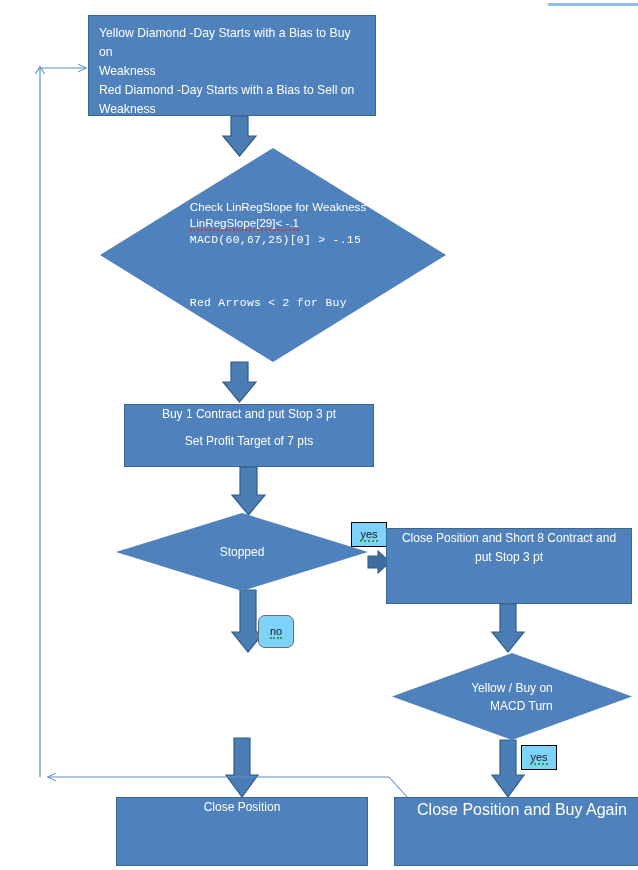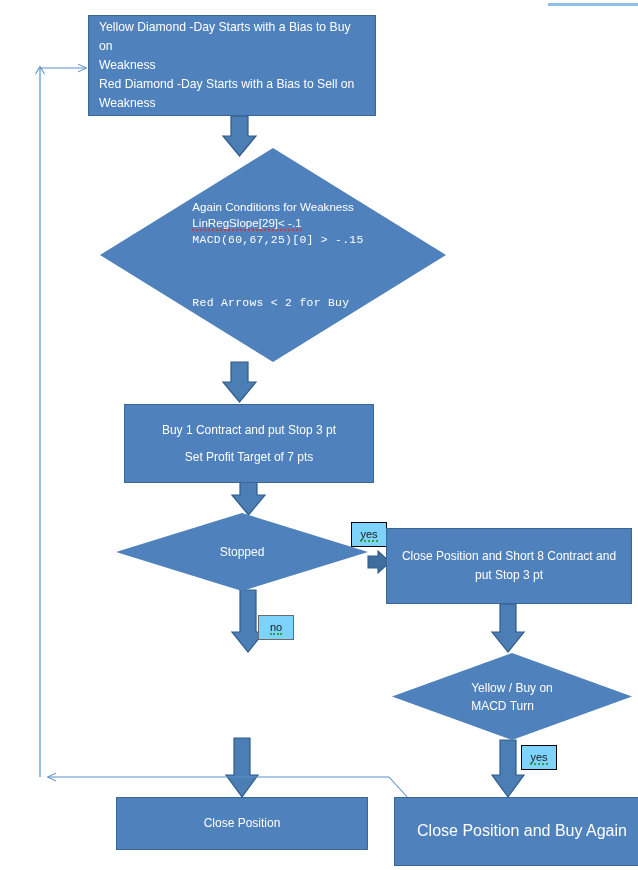--- a/index.html
+++ b/index.html
@@ -13,39 +13,39 @@
 
   
   .box{
     position:absolute;
     background:#4F81BD;
     border:1px solid #3A6896;
     box-sizing:border-box;
     color:#ffffff;
     display:flex;
     flex-direction:column;
-    justify-content:center;
+    justify-content:flex-start;
     text-align:center;
     line-height:1.55;
   }
   .box .ln{display:block;padding:0 10px;}
   .box.left-al{text-align:left;}
 
   
   .diamond{
     position:absolute;
     display:flex;align-items:center;justify-content:center;
   }
   .diamond .shape{
     position:absolute;left:0;top:0;width:100%;height:100%;
     background:#4F81BD;
     clip-path:polygon(50% 0%,100% 50%,50% 100%,0% 50%);
   }
   .diamond .dtext{
-    position:relative;z-index:2;color:#ffffff;text-align:left;line-height:1.5;
+    position:relative;z-index:2;color:#ffffff;text-align:right;line-height:1.5;
   }
   .diamond .dtext.code{text-align:left;line-height:1.45;}
 
   
   .chip{
     position:absolute;background:#7dd3fc;border:1px solid #000000;
     box-sizing:border-box;color:#1a1a1a;
     display:flex;align-items:center;justify-content:center;
     font-size:11px;
   }
@@ -130,43 +130,43 @@
     <span class="ln">Yellow Diamond -Day Starts with a Bias to Buy on</span>
     <span class="ln">Weakness</span>
     <span class="ln" style="height:9px;"></span>
     <span class="ln">Red Diamond -Day Starts with a Bias to Sell on</span>
     <span class="ln">Weakness</span>
   </div>
 
   <div class="diamond" style="left:100px;top:148px;width:346px;height:214px;">
     <div class="shape"></div>
     <div class="dtext code" style="font-size:11.6px;margin-left:10px;">
-      <div>Again  Conditions for Weakness</div>
+      <div>Check  LinRegSlope for Weakness</div>
       <div><span class="sq-red">LinRegSlope[29]&lt; -.1</span></div>
       <div class="mono" style="font-size:11.4px;letter-spacing:0.3px;">MACD(60,67,25)[0] &gt; -.15</div>
       <div class="mono" style="font-size:11.4px;letter-spacing:0.3px;margin-top:46px;">Red Arrows &lt; 2 for Buy</div>
     </div>
   </div>
 
-  <div class="box" style="left:124px;top:404px;width:250px;height:79px;font-size:12px;">
+  <div class="box" style="left:124px;top:404px;width:250px;height:63px;font-size:12px;">
     <span class="ln"><span>Buy 1 Contract and put Stop 3 pt</span></span>
     <span class="ln" style="height:8px;"></span>
     <span class="ln"><span>Set Profit Target of 7 pts</span></span>
   </div>
 
   <div class="diamond" style="left:116px;top:513px;width:252px;height:78px;">
     <div class="shape"></div>
     <div class="dtext" style="font-size:12px;">Stopped</div>
   </div>
 
   <div class="chip" style="left:351px;top:522px;width:36px;height:25px;">
     <span class="sq-green">yes</span>
   </div>
 
-  <div class="chip soft" style="left:258px;top:615px;width:36px;height:25px;">
+  <div class="chip soft" style="left:258px;top:615px;width:36px;height:33px;border-radius:7px;">
     <span class="sq-green">no</span>
   </div>
 
   <div class="box" style="left:386px;top:528px;width:246px;height:76px;font-size:12px;">
     <span class="ln">Close Position and Short 8 Contract and</span>
     <span class="ln">put Stop 3 pt</span>
   </div>
 
 
   <div class="diamond" style="left:392px;top:653px;width:240px;height:87px;">
@@ -174,21 +174,21 @@
     <div class="dtext" style="font-size:12px;">
       <div>Yellow / Buy on</div>
       <div>MACD Turn</div>
     </div>
   </div>
 
   <div class="chip" style="left:521px;top:745px;width:36px;height:25px;">
     <span class="sq-green">yes</span>
   </div>
 
-  <div class="box" style="left:116px;top:797px;width:252px;height:53px;font-size:12px;">
+  <div class="box" style="left:116px;top:797px;width:252px;height:69px;font-size:12px;">
     <span class="ln">Close Position</span>
   </div>
 
   <div class="box" style="left:394px;top:797px;width:256px;height:69px;font-size:16px;">
     <span class="ln">Close Position and Buy Again</span>
   </div>
 
 </div>
 
 </body></html>

